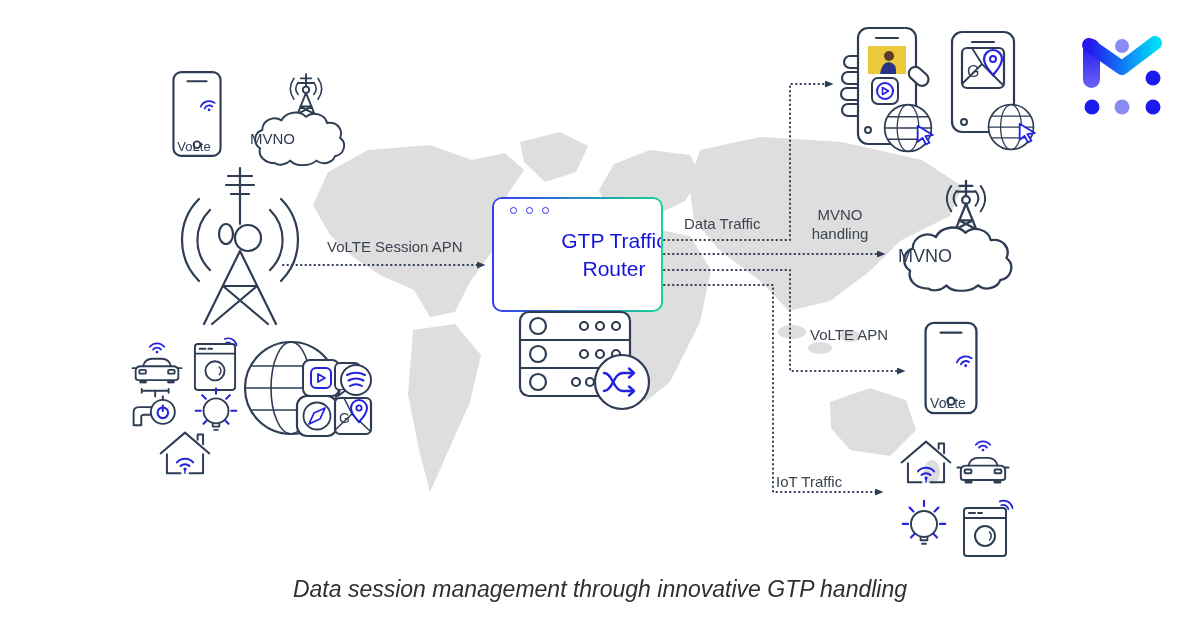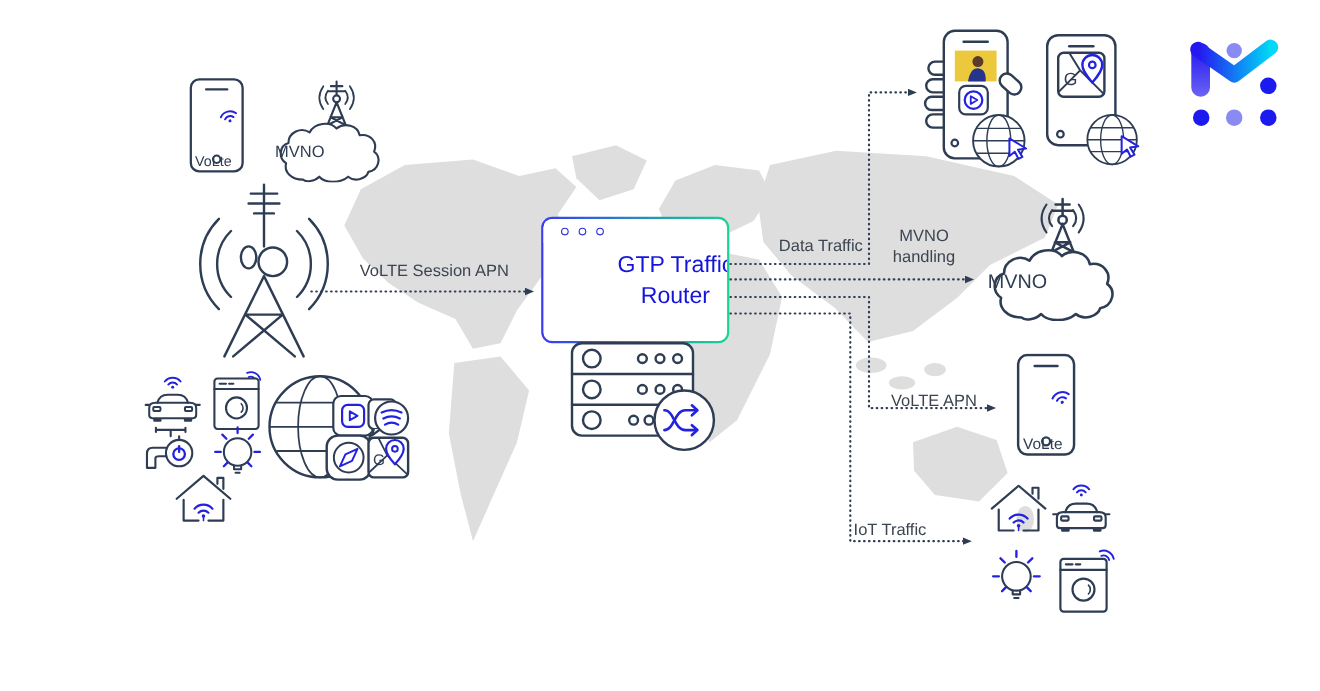--- a/index.html
+++ b/index.html
@@ -238,23 +238,23 @@
     <g>
       <rect x="92" y="62" width="36" height="36" rx="5" fill="#fff" stroke="#2e3d54" stroke-width="2.2"></rect>
       <path d="M 92 94 L 109 78 L 128 96 M 101 62 L 109 78" fill="none" stroke="#2e3d54" stroke-width="1.6"></path>
       <text x="96" y="87" font-size="14" fill="#2e3d54">G</text>
       <path d="M 116 64 a 8 8 0 0 1 8 8 c 0 5.5 -8 14 -8 14 c 0 0 -8 -8.5 -8 -14 a 8 8 0 0 1 8 -8 Z" fill="#fff" stroke="#2323df" stroke-width="2"></path>
       <circle cx="116" cy="72" r="2.6" fill="none" stroke="#2323df" stroke-width="1.8"></circle>
     </g>
   </svg>
 
   <div class="lbl" style="left:327px;top:238px">VoLTE Session APN</div>
-  <div class="lbl" style="left:708px;top:215px">Data Traffic</div>
+  <div class="lbl" style="left:684px;top:215px">Data Traffic</div>
   <div class="lbl lbl-c" style="left:795px;top:206px;width:90px">MVNO handling</div>
-  <div class="lbl" style="left:810px;top:356px">VoLTE APN</div>
+  <div class="lbl" style="left:810px;top:326px">VoLTE APN</div>
   <div class="lbl" style="left:776px;top:473px">IoT Traffic</div>
 
   <div class="abs router-frame">
     <div class="router-inner">
       <div class="router-head">
         <span class="wdot"></span>
         <span class="wdot"></span>
         <span class="wdot"></span>
       </div>
       <div class="router-sep"></div>
@@ -389,14 +389,15 @@
     </defs>
     <rect x="7" y="9" width="17" height="49" rx="8.5" fill="url(#lg-bar)"></rect>
     <path d="M 13 15 L 46 38 L 79 13" fill="none" stroke="url(#lg-check)" stroke-width="14" stroke-linecap="round" stroke-linejoin="round"></path>
     <circle cx="46" cy="16" r="7" fill="#8a8af4"></circle>
     <circle cx="77" cy="48" r="7.5" fill="#1b1bf0"></circle>
     <circle cx="16" cy="77" r="7.5" fill="#1b1bf0"></circle>
     <circle cx="46" cy="77" r="7.5" fill="#8a8af4"></circle>
     <circle cx="77" cy="77" r="7.5" fill="#1b1bf0"></circle>
   </svg>
 
+  <div class="caption">Data session management through innovative GTP handling</div>
 
 </div>
 
 </body></html>

